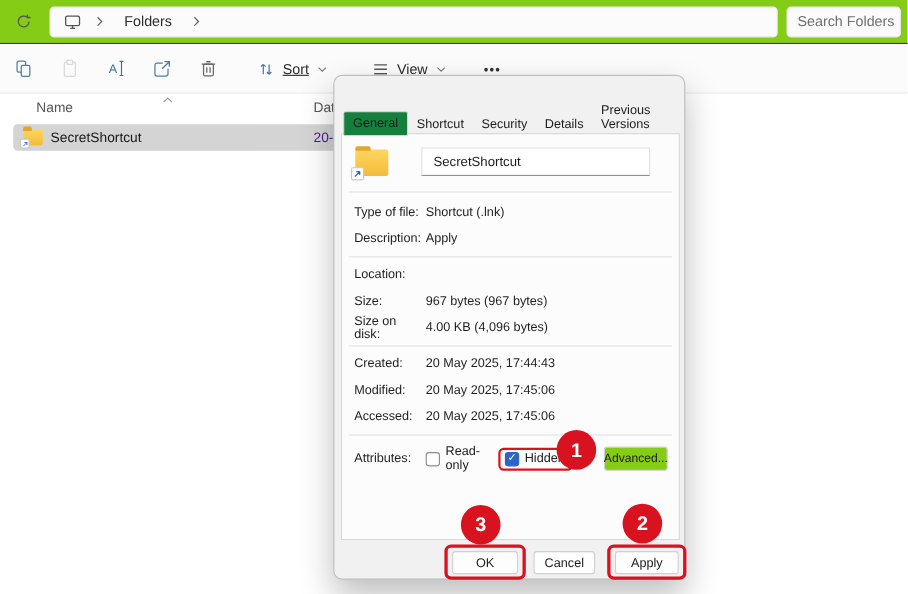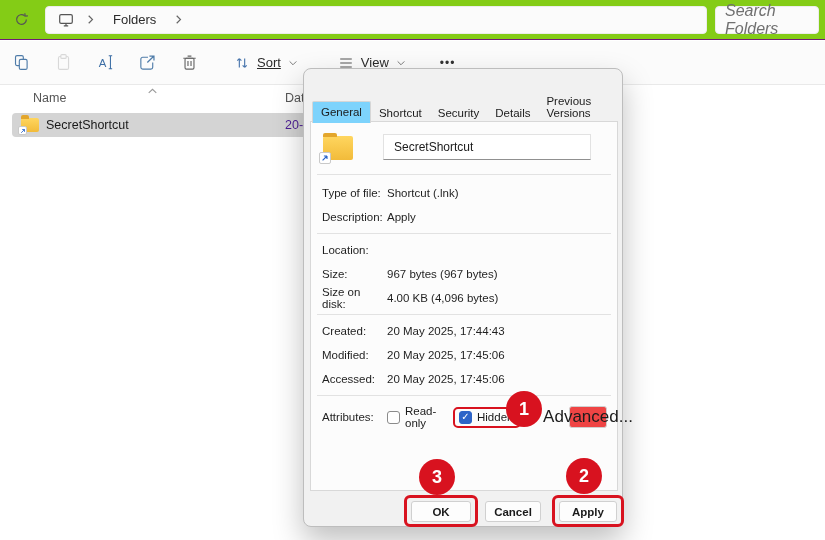--- a/index.html
+++ b/index.html
@@ -9,21 +9,21 @@
   
   .navbar { position:absolute; left:0; top:0; width:825px; height:40px;
     background:#84cc16; border-bottom:1px solid #701a75; display:flex; align-items:center; }
   .icon-btn { display:flex; align-items:center; justify-content:center; cursor:pointer; }
   .refresh-btn { width:30px; height:30px; margin-left:6px; border-radius:4px; }
   .address-pill { flex:1; height:28px; margin-left:9px; background:#fbfbfb;
     border:1px solid #ececec; border-radius:4px; display:flex; align-items:center; padding-left:12px; gap:12px; }
   .crumb { font-size:13px; color:#2b2b2b; padding:2px 6px; border-radius:3px; cursor:pointer; }
   .search-pill { width:104px; height:28px; margin:0 6px 0 8px; background:#fbfbfb;
     border:1px solid #ececec; border-radius:4px; display:flex; align-items:center;
-    padding-left:9px; font-size:16px; color:#707070; cursor:text;font-style:italic; }
+    padding-left:9px; font-size:13px; color:#707070; cursor:text; }
 
   
   .toolbar { position:absolute; left:0; top:41px; width:825px; height:44px;
     background:#fbfbfb; border-bottom:1px solid #e9e9e9; display:flex; align-items:center; }
   .tool-btn { width:42px; height:34px; border-radius:4px; }
   .labeled-btn { height:34px; display:flex; align-items:center; gap:7px; padding:0 8px;
     border-radius:4px; font-size:13px; color:#2b2b2b; cursor:pointer; }
   .disabled { opacity:.55; }
 
   
@@ -47,21 +47,21 @@
   .dialog { position:absolute; left:303px; top:68px; width:320px; height:459px;
     background:#f1f1f1; border:1px solid #bdbdbd; border-radius:8px;
     box-shadow:0 14px 30px rgba(0,0,0,.25); z-index:10; }
   .dlg-titlebar { position:absolute; left:0; top:0; width:100%; height:30px;
     display:flex; align-items:center; padding:0 10px; }
   .dlg-title { font-size:12px; margin-left:8px; color:#1a1a1a; }
   .dlg-close { margin-left:auto; width:24px; height:22px; display:flex; align-items:center;
     justify-content:center; font-size:17px; color:#333; cursor:pointer; border-radius:4px; }
   .tabstrip { position:absolute; left:8px; top:32px; height:21px; display:flex; align-items:flex-end; }
   .tab { font-size:11.5px; padding:4px 8px 3px; color:#1b1b1b; cursor:pointer; }
-  .tab.active { background:#7dd3fc; border:1px solid #d6d6d6; border-bottom:none;
+  .tab.active { background:#15803d; border:1px solid #d6d6d6; border-bottom:none;
     border-radius:2px 2px 0 0; margin-bottom:-1px; padding-bottom:5px; position:relative; z-index:2; }
   .page { position:absolute; left:6px; top:52px; width:308px; height:370px;
     background:#fcfcfc; border:1px solid #d8d8d8; z-index:1; }
   .head-row { margin:10px 12px 0; height:34px; display:flex; }
   .name-input { margin-left:30px; width:208px; height:26px; margin-top:2px; background:#fff;
     border:1px solid #e2e2e2; border-bottom-color:#909090; font-size:12px;
     display:flex; align-items:center; padding-left:10px; cursor:text; }
   .sep { border-top:1px solid #e2e2e2; margin:8px 6px 0; }
   .sep.tight { margin-top:4px; }
   .frow { height:24px; display:flex; align-items:center; font-size:11.5px; }
@@ -69,26 +69,26 @@
   .flabel { width:65px; margin-left:11px; color:#1f1f1f; }
   .fvalue { color:#1f1f1f; }
   .attr-row { margin-top:6px; height:30px; display:flex; align-items:center; font-size:11.5px; }
   .cb { width:13px; height:13px; border:1px solid #8b8b8b; border-radius:3px; background:#fff;
     flex:none; cursor:pointer; }
   .cb.checked { background:#2d64c8; border-color:#2d64c8; color:#fff; display:flex;
     align-items:center; justify-content:center; font-size:10px; line-height:1; }
   .cb-group { display:flex; align-items:center; gap:5px; }
   .readonly-group { width:62px; margin-right:4px; }
   .hl-wrap { border:2.5px solid var(--red); border-radius:5px; padding:2px 6px 2px 4px; }
-  .advanced-btn { margin-left:auto; margin-right:10px; width:38px; height:22px; background:#ef4444;
-    border:1px solid #d0d0d0; border-radius:3px; font-size:17px; display:flex;
+  .advanced-btn { margin-left:auto; margin-right:10px; width:58px; height:22px; background:#84cc16;
+    border:1px solid #d0d0d0; border-radius:3px; font-size:11px; display:flex;
     align-items:center; justify-content:center; cursor:pointer; }
   .dlg-btn { position:absolute; height:21px; background:#fdfdfd; border:1px solid #d0d0d0;
     border-radius:3px; font-size:11.5px; display:flex; align-items:center; justify-content:center;
-    cursor:pointer; z-index:2;font-weight:bold; }
+    cursor:pointer; z-index:2; }
   .btn-ok { left:107px; top:432px; width:60px; }
   .btn-cancel { left:181px; top:432px; width:56px; }
   .btn-apply { left:255px; top:432px; width:58px; }
   .hl-box { position:absolute; border:3px solid var(--red); border-radius:6px; z-index:1; }
   .hl-ok { left:100px; top:426px; width:74px; height:32px; }
   .hl-apply { left:248px; top:426px; width:72px; height:32px; }
 
   
   .circle { position:absolute; width:36px; height:36px; border-radius:50%; background:var(--red);
     color:#fff; font-weight:bold; font-size:18px; display:flex; align-items:center;

